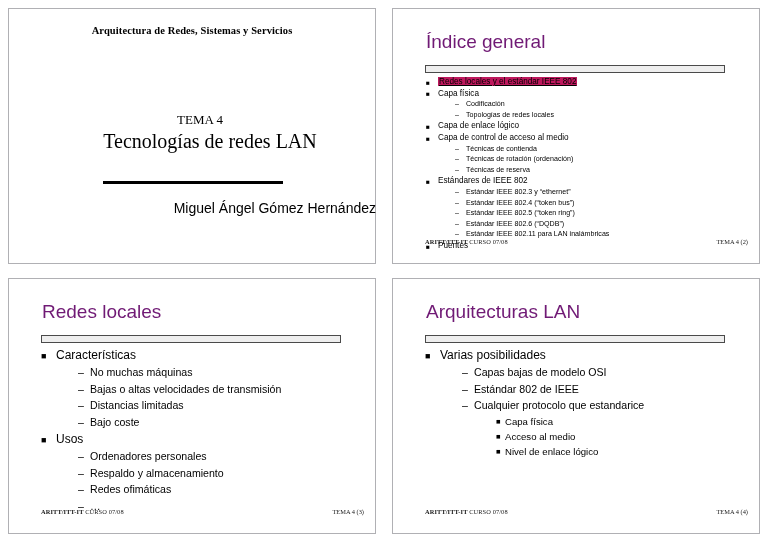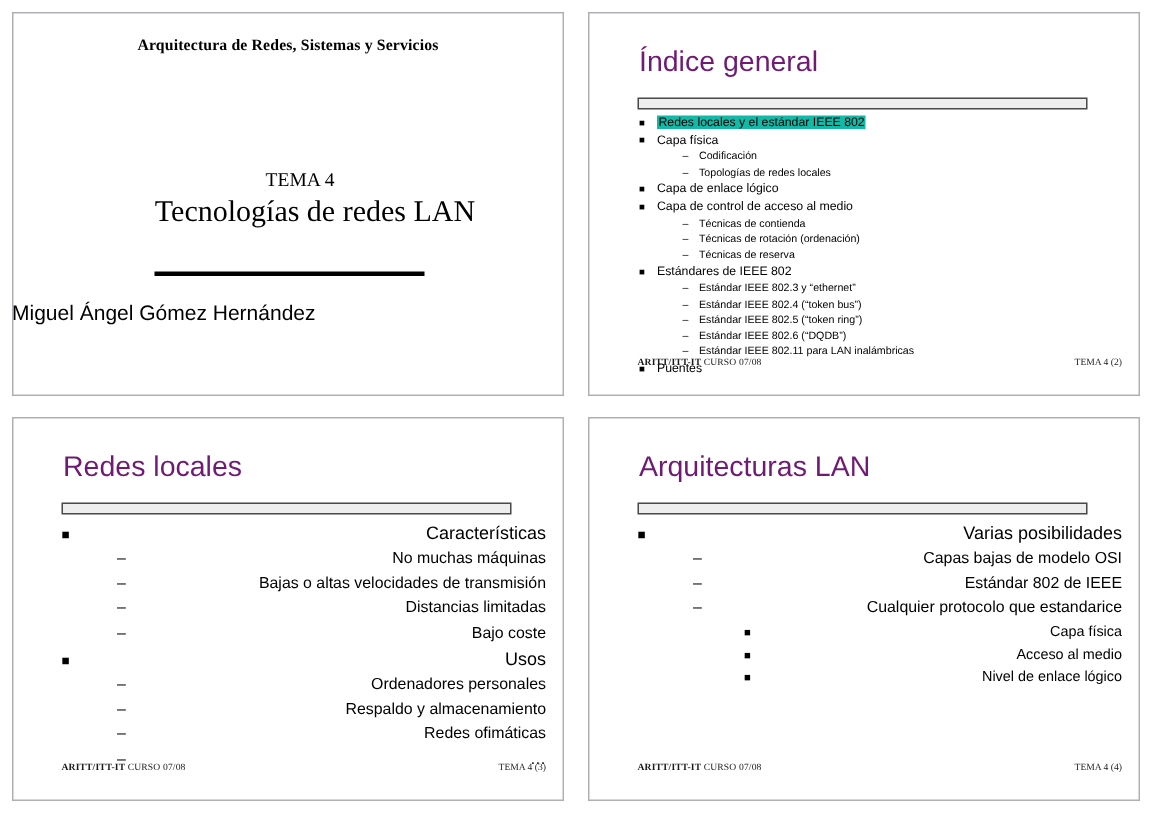--- a/index.html
+++ b/index.html
@@ -42,21 +42,21 @@
   .s4 .slide-frame { left: 8px;  top: 6px;  width: 368px; height: 256px; }
 
   .inner {
     position: absolute;
     left: 8px;
     top: 8px;
     width: 368px;
     height: 256px;
     box-sizing: border-box;
   }
-  .s3 .inner, .s4 .inner { top: 6px; text-align: right; }
+  .s3 .inner, .s4 .inner { top: 6px; }
 
   
   .course-head {
     position: absolute;
     left: 0;
     right: 0;
     top: 14px;
     text-align: center;
     font-family: "Liberation Serif", serif;
     font-weight: bold;
@@ -87,21 +87,21 @@
     left: 95px;
     width: 180px;
     top: 173px;
     height: 2.5px;
     background: #000000;
   }
   .author {
     position: absolute;
     left: 0; right: 0;
     top: 192px;
-    text-align: left;
+    text-align: right;
     font-family: "Liberation Sans", sans-serif;
     font-size: 14px;
   }
 
   
   .slide-title {
     position: absolute;
     left: 34px;
     top: 22px;
     font-family: "Liberation Sans", sans-serif;
@@ -145,21 +145,22 @@
     display: inline-block;
   }
 
   
   .dense li.l1 { font-size: 8.2px; line-height: 11.6px; padding-left: 13px; }
   .dense li.l1 > .bullet { font-size: 6.5px; top: 0.6px; left: 1px; }
   .dense ul.sub { margin: 0 0 0 17px; padding: 0; list-style: none; }
   .dense li.l2 { font-size: 7.1px; line-height: 10.6px; padding-left: 11px; position: relative; }
   .dense li.l2 > .bullet { font-size: 7.1px; top: 0; left: 0; }
   .dense li.l1.highlight > .text {
-    background: #14b8a6;
+    background: #be185d;
+    text-decoration: underline;
     padding: 0 1px;
   }
 
   
   .roomy li.l1 { font-size: 12px; line-height: 18px; padding-left: 15px; }
   .roomy li.l1 > .bullet { font-size: 9px; top: 0.5px; left: 0px; }
   .roomy ul.sub { margin: 0 0 0 22px; padding: 0; list-style: none; }
   .roomy li.l2 { font-size: 10.6px; line-height: 16.5px; padding-left: 12px; position: relative; }
   .roomy li.l2 > .bullet { font-size: 10.6px; top: 0; left: 0; }
   .roomy ul.sub3 { margin: 0 0 0 22px; padding: 0; list-style: none; }

